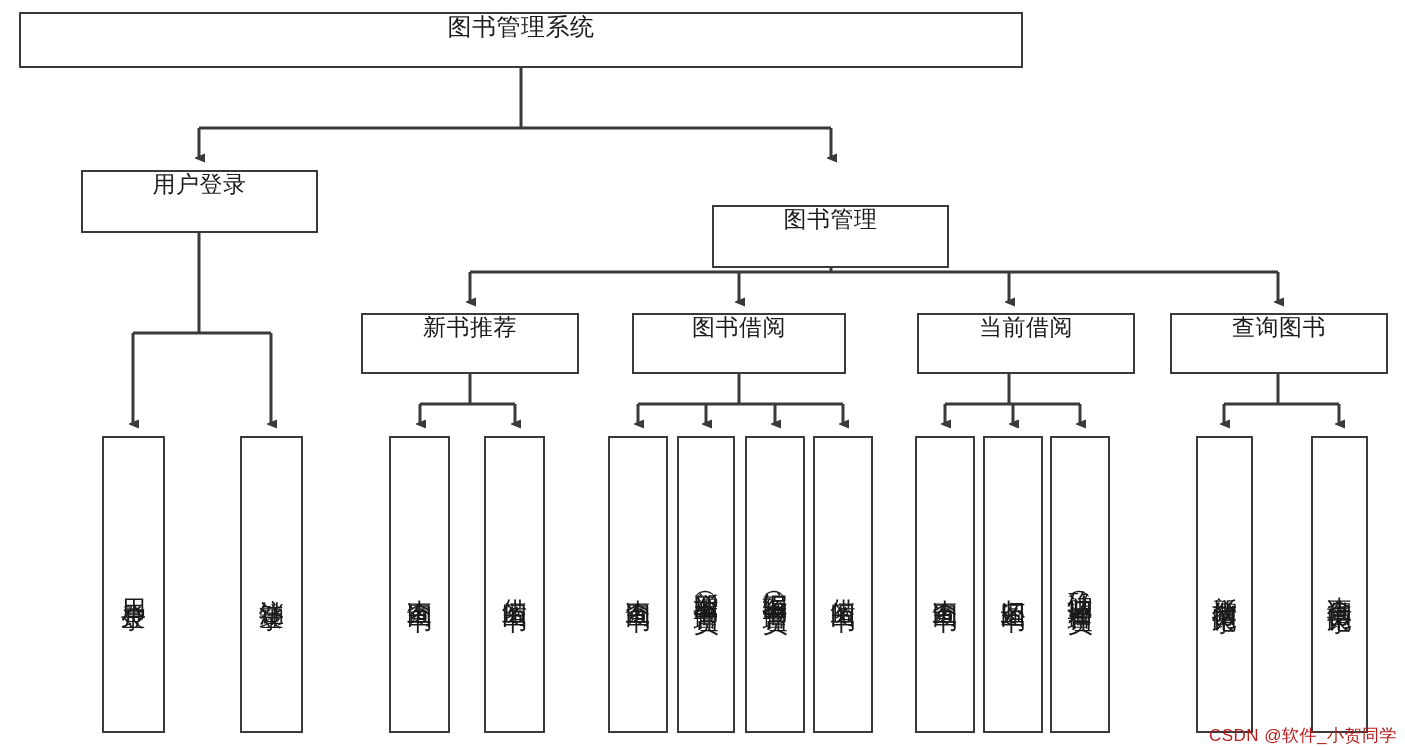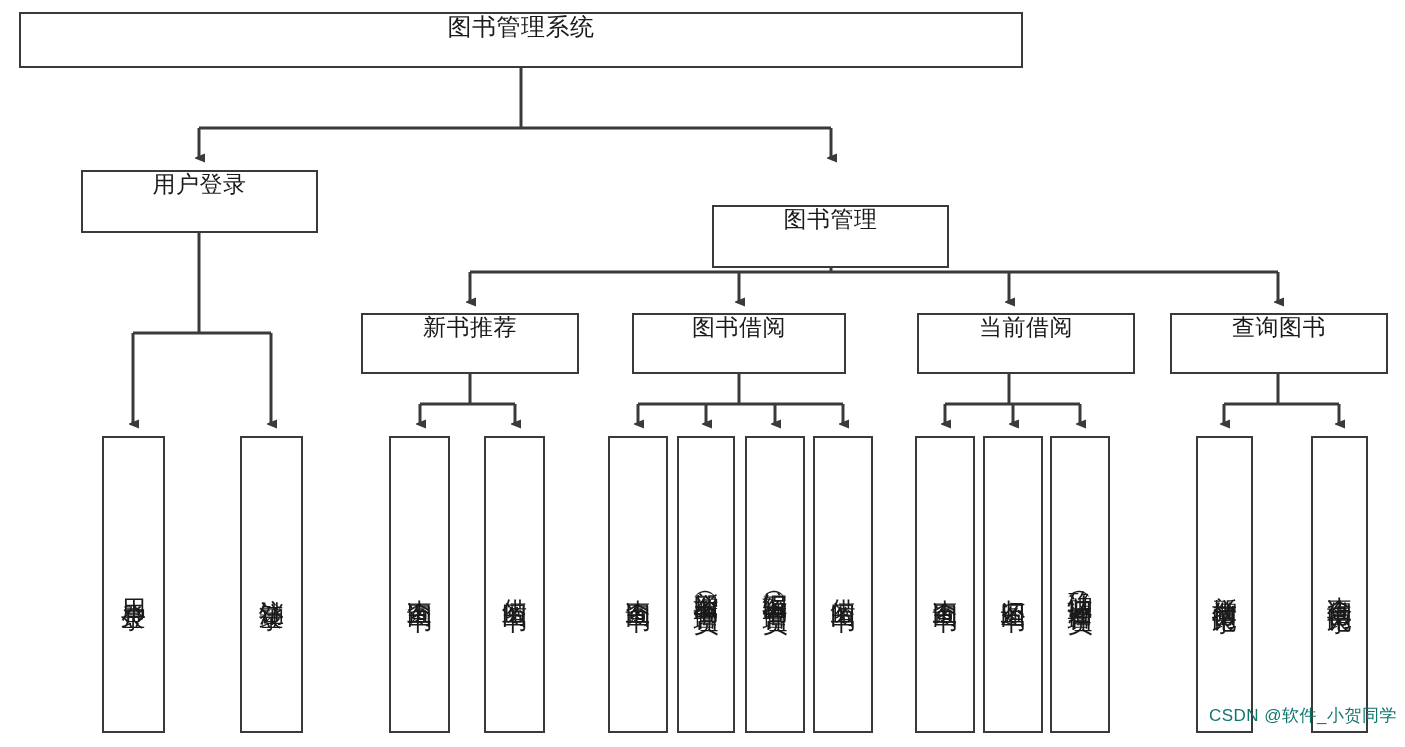--- a/index.html
+++ b/index.html
@@ -56,23 +56,23 @@
     writing-mode: vertical-rl;
     text-orientation: upright;
     font-size: 25px;
     line-height: 1.0;
     letter-spacing: 3px;
     white-space: nowrap;
   }
   .watermark {
     position: absolute;
     right: 8px;
-    bottom: 20px;
+    bottom: 0;
     font-size: 17px;
-    color: #0f766e;
+    color: #b91c1c;
     letter-spacing: 0.5px;
     white-space: nowrap;
   }
 </style>
 </head>
 <body>
 
 <div id="canvas">
 
   <svg class="wires" viewBox="0 0 1405 747">

